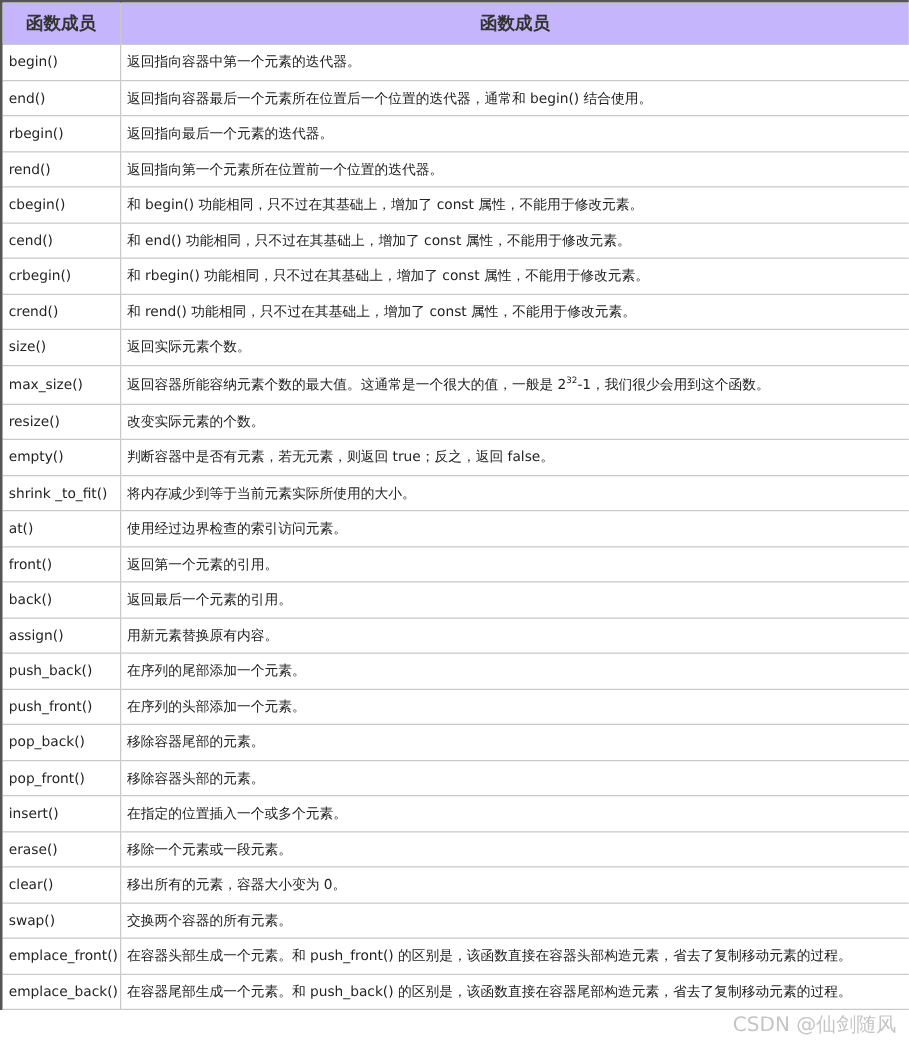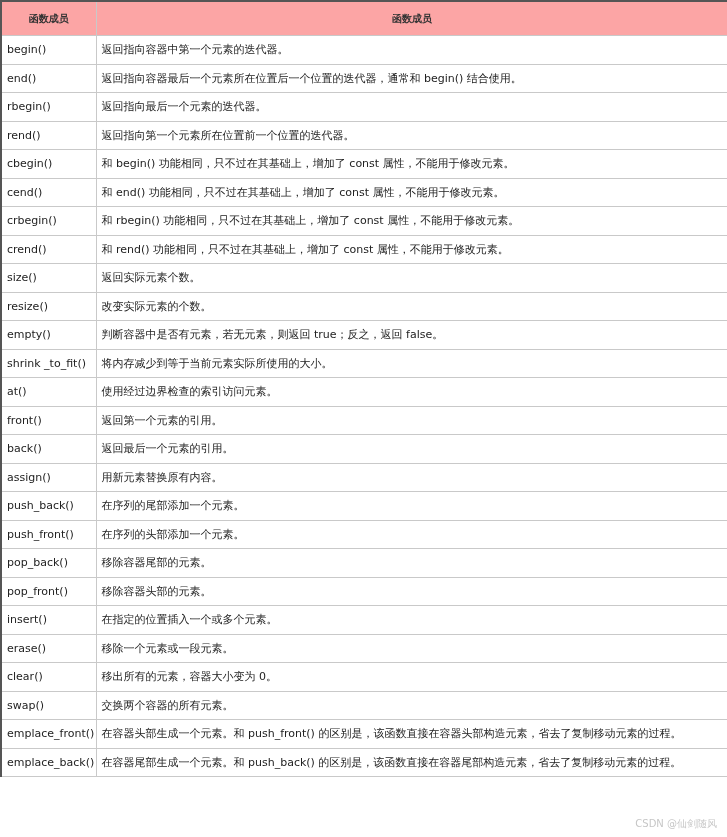--- a/index.html
+++ b/index.html
@@ -1,28 +1,28 @@
 <!DOCTYPE html>
 <html><head>
 <meta charset="utf-8">
 <style>
   html, body { margin:0; padding:0; background:#ffffff; }
   body { width:727px; height:837px; overflow:hidden; font-family:"DejaVu Sans","Liberation Sans",sans-serif; }
   table { border-collapse:collapse; width:727px; table-layout:fixed; margin:0; }
   col.c1 { width:95px; }
   col.c2 { width:632px; }
   th, td { border:1px solid #c9c9c9; font-size:11px; color:#222; padding:0 5px; white-space:nowrap; overflow:hidden; text-align:left; }
-  th { background:#fca5a5; height:33px; font-weight:bold; color:#333; font-size:10px; text-align:center; }
+  th { background:#c4b5fd; height:33px; font-weight:bold; color:#333; font-size:14px; text-align:center; }
   tr.row td { height:27.5px; }
   tr.row.tall td { height:30px; }
   table { border-left:2px solid #555; border-top:2px solid #555; }
   td.name { color:#222;margin-left:28px; }
   td.desc { color:#222; }
   sup { font-size:7px; vertical-align:super; line-height:0; }
-  .watermark { position:absolute; right:10px; bottom:6px; font-size:10px; color:rgba(150,150,150,0.55); pointer-events:none; }
+  .watermark { position:absolute; right:10px; bottom:6px; font-size:16px; color:rgba(150,150,150,0.55); pointer-events:none; }
   .wrap { position:relative; width:727px; height:837px; }
 </style>
 </head>
 <body>
 
 <div class="wrap">
 <table>
   <colgroup>
         <col class="c1">
         <col class="c2">
@@ -62,20 +62,24 @@
           <td class="name">crbegin()</td>
           <td class="desc">和 rbegin() 功能相同，只不过在其基础上，增加了 const 属性，不能用于修改元素。</td>
         </tr>
         <tr class="row">
           <td class="name">crend()</td>
           <td class="desc">和 rend() 功能相同，只不过在其基础上，增加了 const 属性，不能用于修改元素。</td>
         </tr>
         <tr class="row">
           <td class="name">size()</td>
           <td class="desc">返回实际元素个数。</td>
+        </tr>
+        <tr class="row tall">
+          <td class="name">max_size()</td>
+          <td class="desc"><span>返回容器所能容纳元素个数的最大值。这通常是一个很大的值，一般是 2</span><sup>32</sup><span>-1，我们很少会用到这个函数。</span></td>
         </tr>
         <tr class="row">
           <td class="name">resize()</td>
           <td class="desc">改变实际元素的个数。</td>
         </tr>
         <tr class="row">
           <td class="name">empty()</td>
           <td class="desc">判断容器中是否有元素，若无元素，则返回 true；反之，返回 false。</td>
         </tr>
         <tr class="row">

